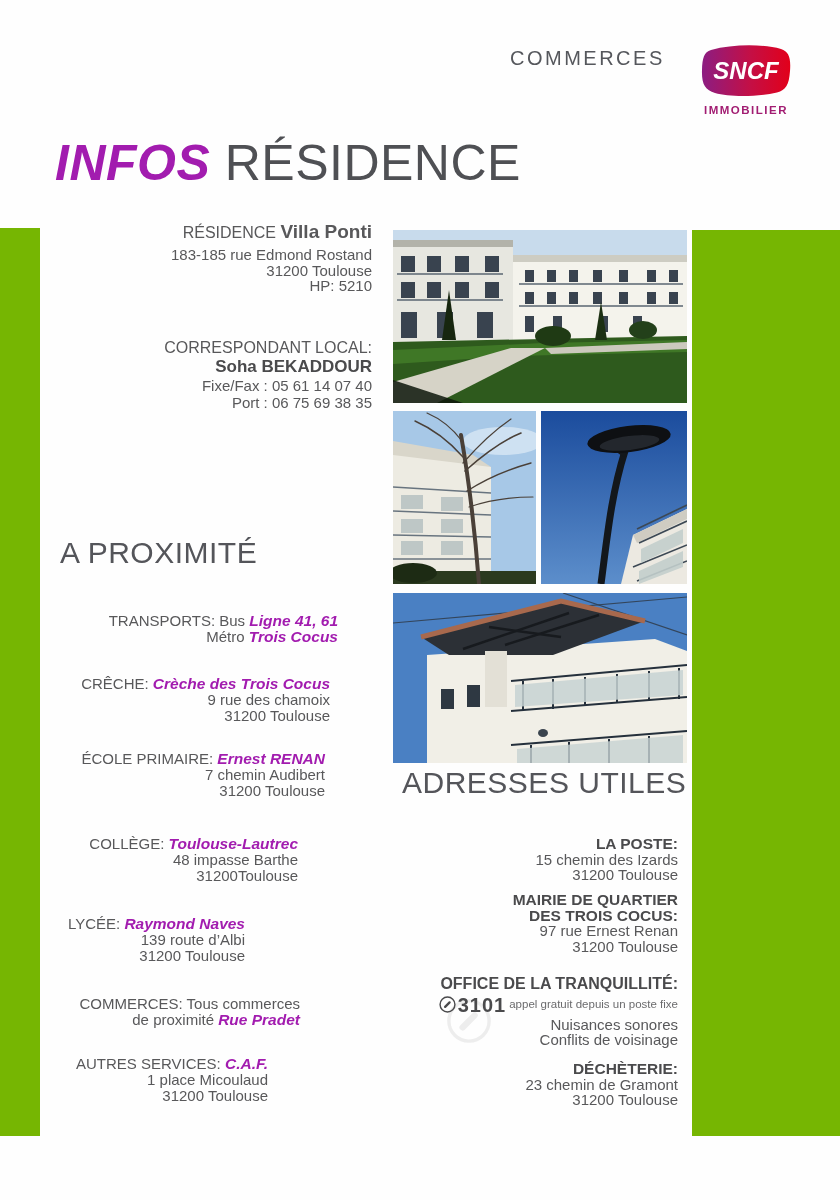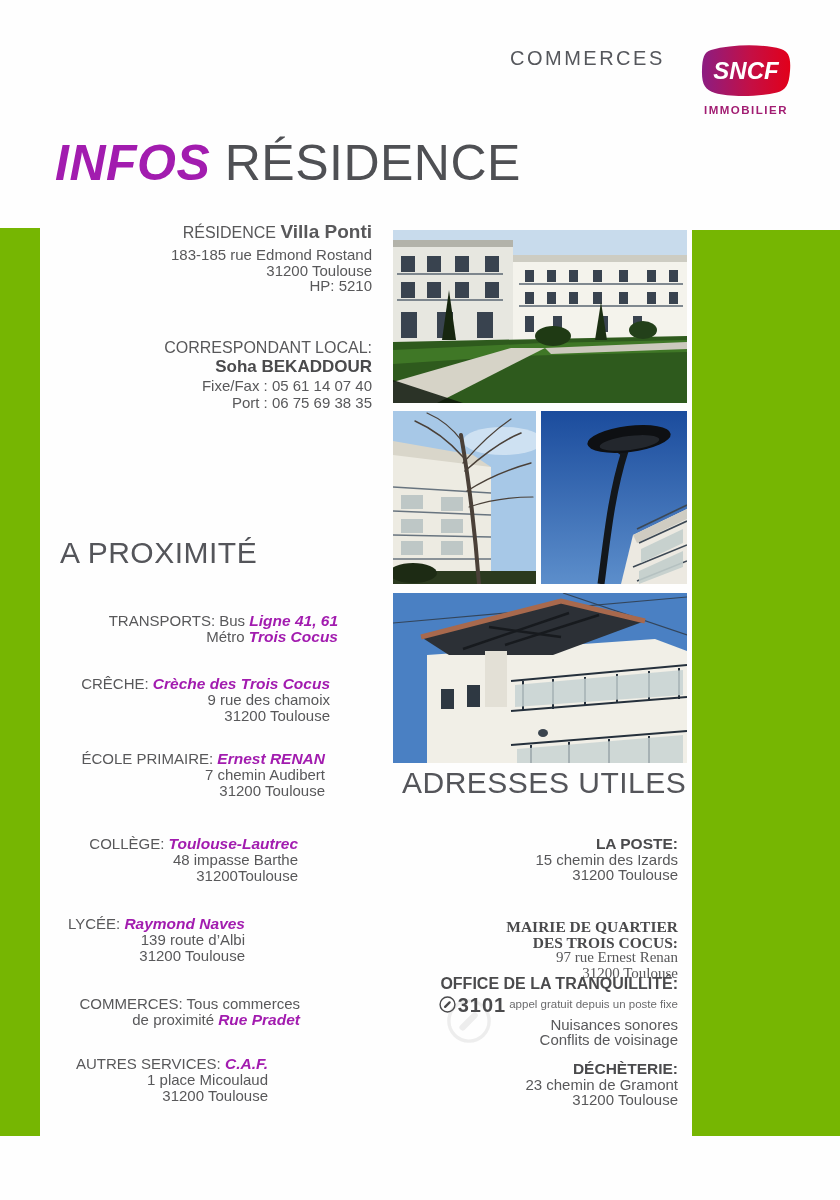--- a/index.html
+++ b/index.html
@@ -58,21 +58,21 @@
   .it-creche{left:40px;top:676px;width:290px;}
   .it-ecole{left:40px;top:751px;width:285px;}
   .it-college{left:40px;top:836px;width:258px;}
   .it-lycee{left:40px;top:916px;width:205px;}
   .it-commerces{left:40px;top:996px;width:260px;}
   .it-autres{left:40px;top:1056px;width:228px;}
 
   .aitem{left:400px;width:278px;text-align:right;font-size:15px;line-height:15.5px;}
   .aitem .abold{font-size:15.5px;font-weight:bold;color:#4a4a4c;}
   .it-poste{top:836px;}
-  .it-mairie{top:919px;font-family:Liberation Serif, serif;}
+  .it-mairie{top:892px;}
   .it-office{top:976px;}
   .it-dechetterie{top:1061px;}
 
   .phone-row{display:flex;justify-content:flex-end;align-items:center;margin:3px 0 2px 0;}
   .phone-icon{width:17px;height:17px;color:#4a4a4c;margin-right:2px;}
   .phone-number{font-size:20px;font-weight:bold;letter-spacing:1px;color:#4a4a4c;line-height:20px;}
   .phone-note{font-size:11.5px;color:#6b6b6d;margin-left:3px;white-space:nowrap;}
   .ghost{left:446px;top:998px;width:46px;height:46px;opacity:0.08;color:#333;}
 </style>
 </head>

